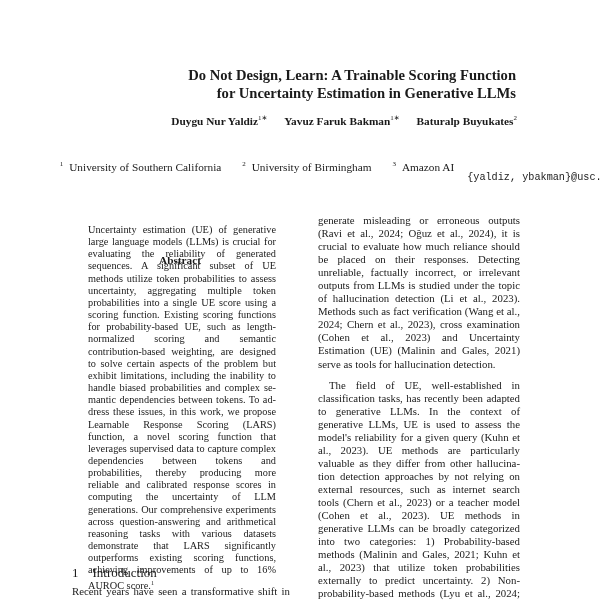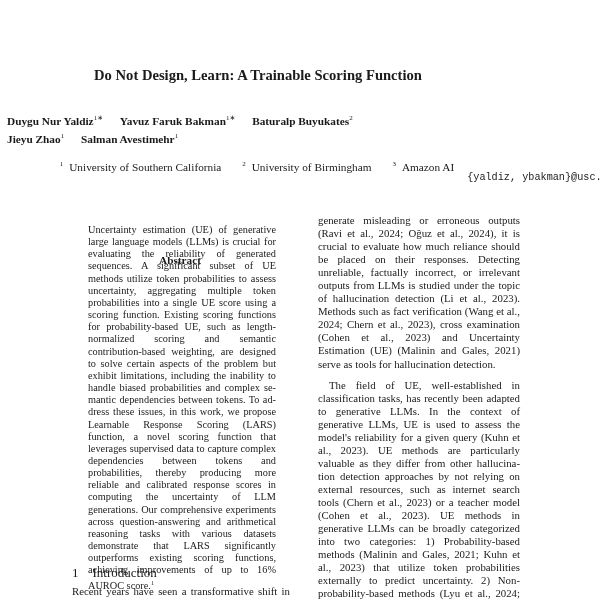--- a/index.html
+++ b/index.html
@@ -1,18 +1,18 @@
 <!DOCTYPE html>
 <html><head>
 <meta charset="utf-8">
 <style>
   html, body { margin:0; padding:0; background:#fff; }
   body { width:600px; height:600px; overflow:hidden; position:relative; font-family:"Liberation Serif", serif; color:#1a1a1a; }
-  .title { position:absolute; top:66px; left:0; width:516px; text-align:center; font-weight:bold; font-size:14.6px; line-height:18px; }
-  .authors { position:absolute; top:111px; left:0; width:524px; text-align:left; font-weight:bold; font-size:11.3px; line-height:15.5px; }
+  .title { position:absolute; top:66px; left:0; width:516px; text-align:right; font-weight:bold; font-size:14.6px; line-height:18px; }
+  .authors { position:absolute; top:111px; left:0; width:524px; text-align:right; font-weight:bold; font-size:11.3px; line-height:15.5px; }
   .authors .a { margin:0 7px; }
   .authors sup { font-size:7px; font-weight:normal; }
   .affils { position:absolute; top:157px; left:0; width:520px; text-align:center; font-size:11.3px; line-height:14px; }
   .affils span { margin:0 6px; }
   .affils sup { font-size:7px; }
   .email { position:absolute; top:171px; left:0; width:600px; text-align:right; font-family:"Liberation Mono", monospace; font-size:10.2px; line-height:14px;margin-left:20px; }
   .abs-head { position:absolute; top:206px; left:74px; width:212px; text-align:center; font-weight:bold; font-size:11.3px;margin-top:48px; }
   .abs-body { position:absolute; top:224px; left:88px; width:188px; font-size:10.3px; line-height:12.15px; text-align:justify; hyphens:manual; }
   .intro-head { position:absolute; top:565px; left:72px; font-weight:normal; font-size:13px; }
   .intro-head .num { margin-right:14px; }
@@ -20,31 +20,28 @@
   .right { position:absolute; top:206px; left:310px; width:218px; font-size:10.8px; line-height:13.05px; text-align:justify; }
   .right p { margin:8px; }
   .right p + p { text-indent:11px; margin-top:5px; }
   sup.fn { font-size:6px; }
 </style>
 </head>
 <body>
 
 <div class="title">
   <div>Do Not Design, Learn: A Trainable Scoring Function</div>
+  <div>for Uncertainty Estimation in Generative LLMs</div>
 </div>
 
 <div class="authors">
   <div>
     <span class="a"><span>Duygu Nur Yaldiz</span><sup>1∗</sup></span>
     <span class="a"><span>Yavuz Faruk Bakman</span><sup>1∗</sup></span>
     <span class="a"><span>Baturalp Buyukates</span><sup>2</sup></span>
-  </div>
-  <div>
-    <span class="a"><span>Jieyu Zhao</span><sup>1</sup></span>
-    <span class="a"><span>Salman Avestimehr</span><sup>1</sup></span>
   </div>
 </div>
 
 <div class="affils">
   <span><sup>1</sup><span>University of Southern California</span></span>
   <span><sup>2</sup><span>University of Birmingham</span></span>
   <span><sup>3</sup><span>Amazon AI</span></span>
 </div>
 <div class="email">{yaldiz, ybakman}@usc.edu</div>
 

